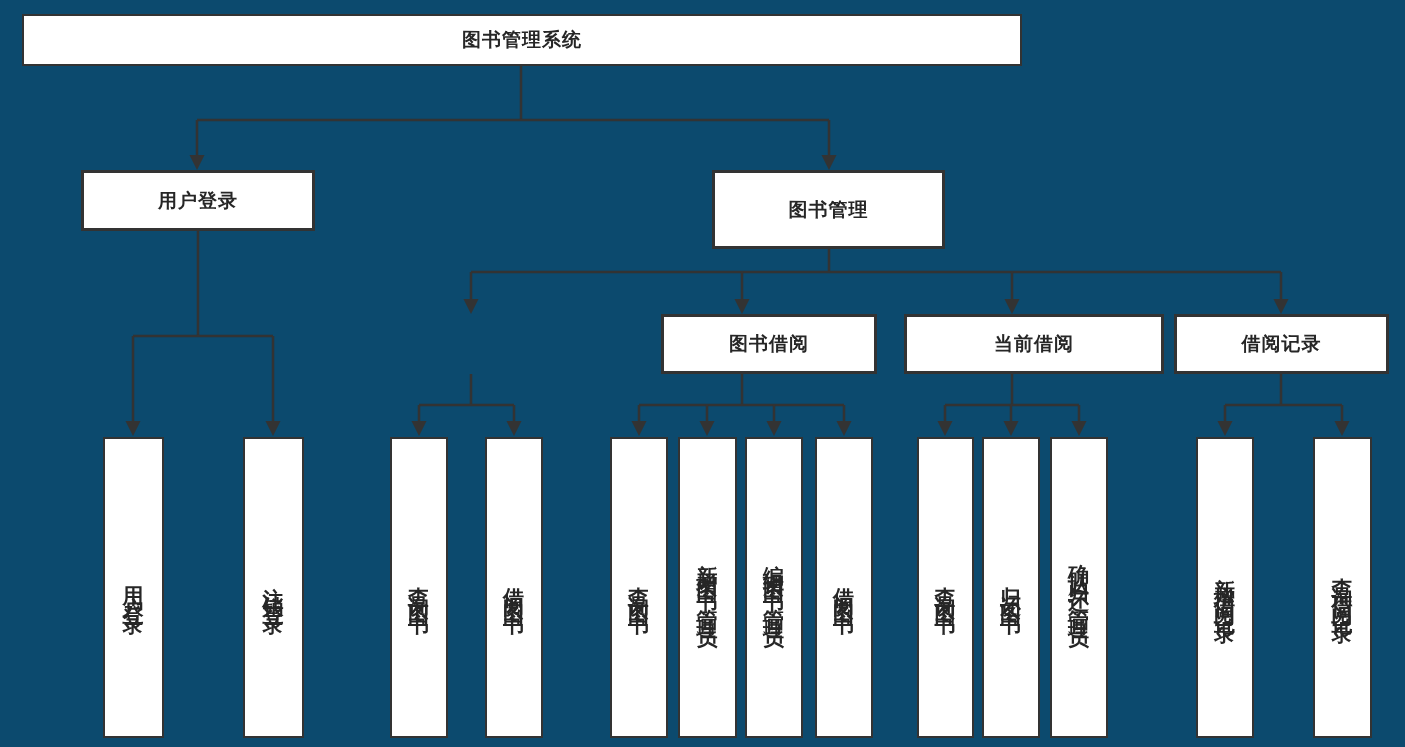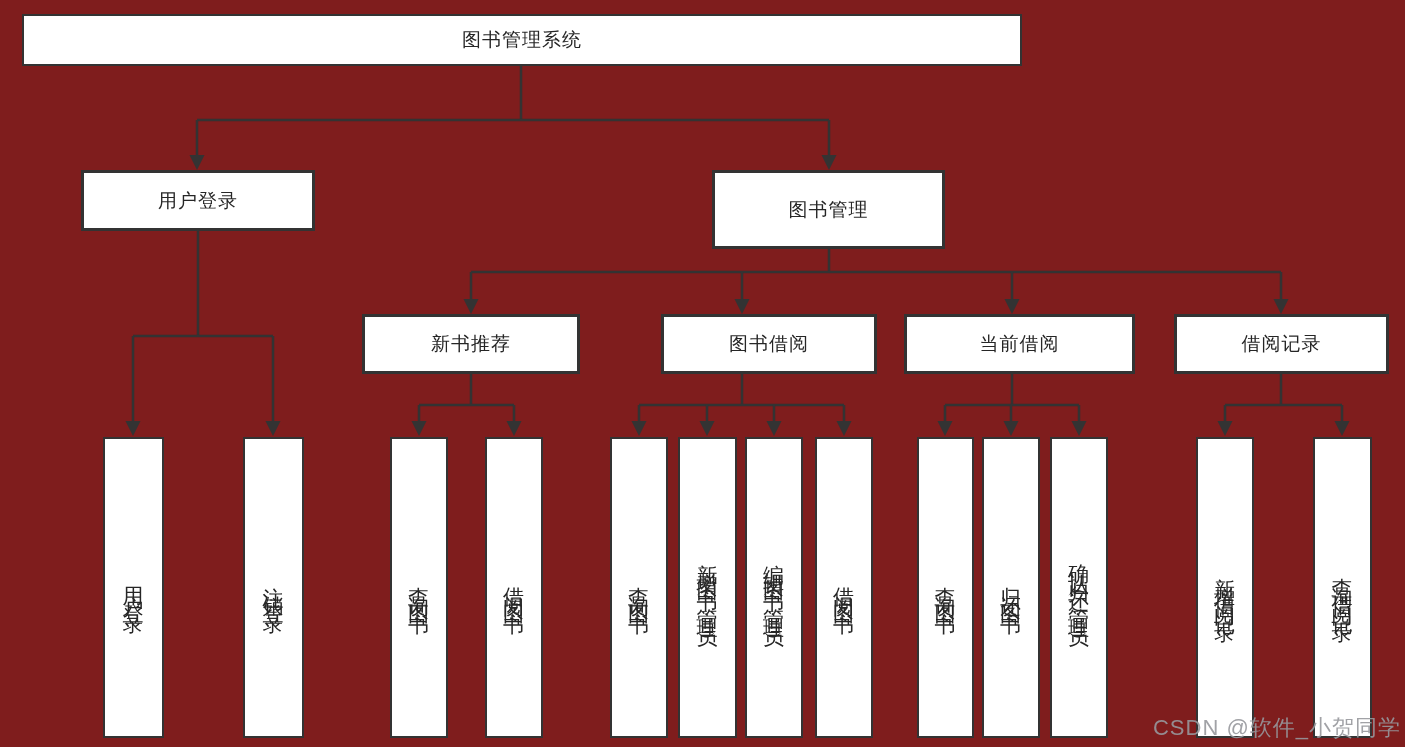--- a/index.html
+++ b/index.html
@@ -1,18 +1,18 @@
 <!DOCTYPE html>
 <html><head>
 <meta charset="utf-8">
 <style>
   html,body { margin:0; padding:0; background:#ffffff; }
   .stage {
-    position:relative; width:1405px; height:747px; background:#7f1d1d;
-    font-family:"Liberation Sans", sans-serif; color:#2b2b2b; overflow:hidden;
+    position:relative; width:1405px; height:747px; background:#0c4a6e;
+    font-family:"Liberation Sans", sans-serif; color:#2b2b2b; overflow:hidden;font-weight:bold;
   }
   .connectors { position:absolute; left:0; top:0; }
   .node {
     position:absolute; box-sizing:border-box; background:#ffffff;
     border:3px solid #333333; display:flex; align-items:center; justify-content:center;
     font-size:19px; letter-spacing:1px; color:#262626; z-index:2;
   }
   .leaf { border-width:2px; }
   .vtext {
     writing-mode:vertical-rl; text-orientation:upright;
@@ -96,23 +96,22 @@
       <polygon points="1217.5,421 1232.5,421 1225,436"></polygon>
       <polygon points="1334.5,421 1349.5,421 1342,436"></polygon>
     </g>
   </svg>
 
   <div class="node" style="left:22px; top:14px; width:1000px; height:52px; border-width:2.5px;">图书管理系统</div>
 
   <div class="node" style="left:81px; top:170px; width:234px; height:61px;">用户登录</div>
   <div class="node" style="left:712px; top:170px; width:233px; height:79px;">图书管理</div>
 
-  <div class="node" style="left:362px; top:314px; width:218px; height:60px;">新书推荐</div>
   <div class="node" style="left:634px; top:314px; width:216px; height:60px;margin-left:27px;">图书借阅</div>
-  <div class="node" style="left:904px; top:314px; width:231px; height:60px;">当前借阅</div>
+  <div class="node" style="left:904px; top:314px; width:260px; height:60px;">当前借阅</div>
   <div class="node" style="left:1174px; top:314px; width:215px; height:60px;">借阅记录</div>
 
   <div class="node leaf" style="left:103px; top:437px; width:61px; height:301px;">
     <span class="vtext">用户登录</span>
   </div>
   <div class="node leaf" style="left:243px; top:437px; width:61px; height:301px;">
     <span class="vtext">注销登录</span>
   </div>
 
   <div class="node leaf" style="left:390px; top:437px; width:58px; height:301px;">
@@ -145,14 +144,13 @@
     <span class="vtext">确认归还（管理员）</span>
   </div>
 
   <div class="node leaf" style="left:1196px; top:437px; width:58px; height:301px;">
     <span class="vtext">新增借阅记录</span>
   </div>
   <div class="node leaf" style="left:1313px; top:437px; width:59px; height:301px;">
     <span class="vtext">查询借阅记录</span>
   </div>
 
-  <div class="watermark">CSDN @软件_小贺同学</div>
 </div>
 
 </body></html>

